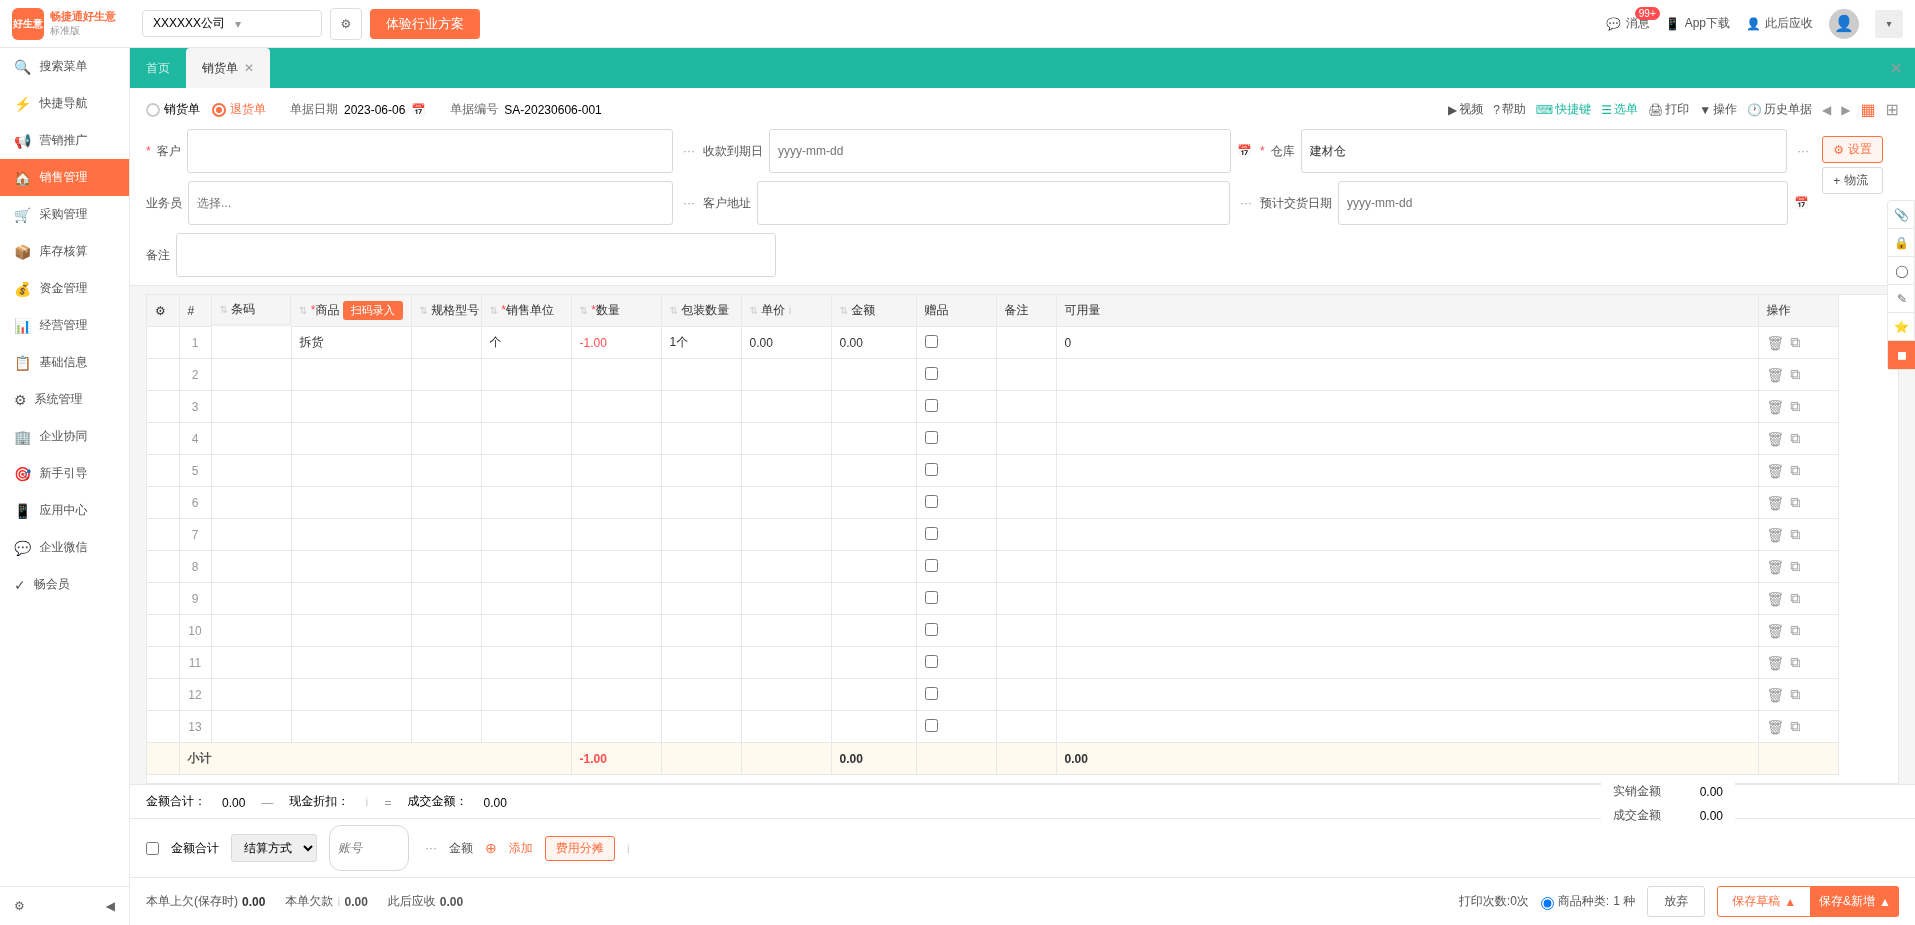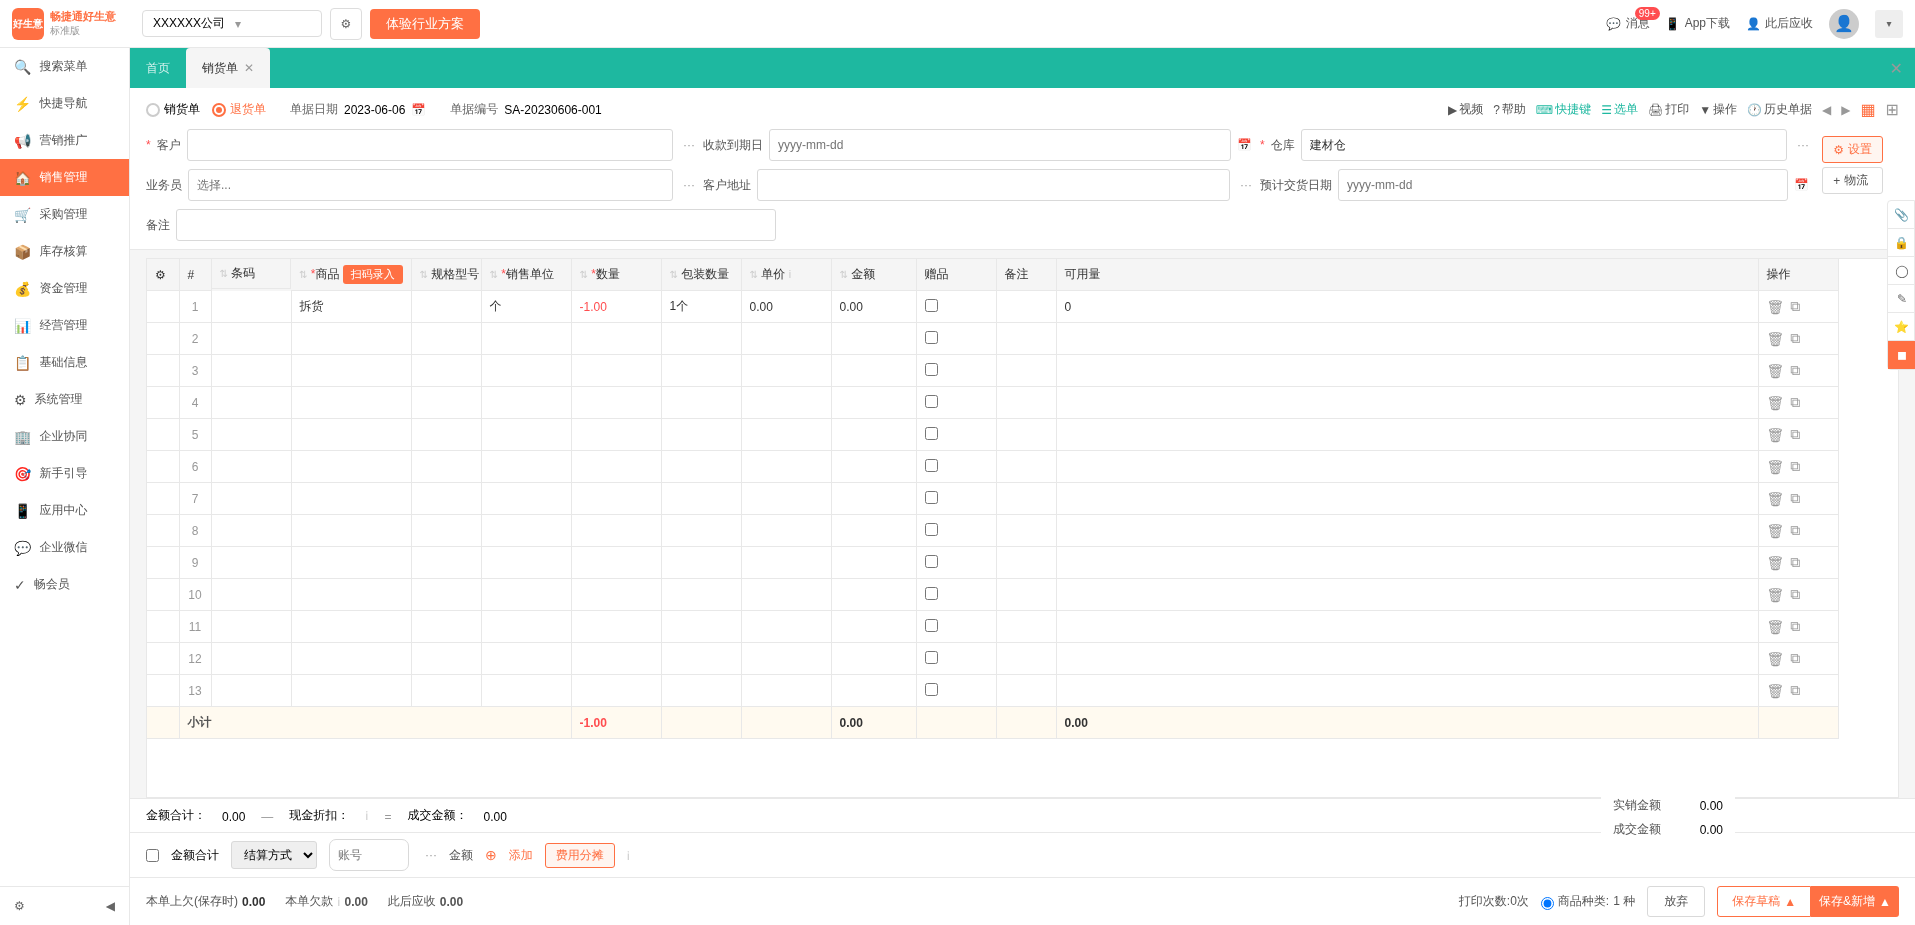--- a/index.html
+++ b/index.html
@@ -138,21 +138,21 @@
       content: ''; width: 6px; height: 6px;
       border-radius: 50%; background: #ff7043;
     }
     .field-group {
       display: flex; align-items: center; gap: 6px;
       flex: 1;
     }
     .required { color: #ff4d4f; }
     .field-input {
       flex: 1; border: 1px solid #d9d9d9; border-radius: 3px;
-      padding: 4px 8px; height: 32px; outline: none; color: #333;
+      padding: 4px 8px; height: 44px; outline: none; color: #333;
     }
     .field-input-dots { color: #999; cursor: pointer; margin-left: 4px; }
     .action-btn-orange {
       background: #fff5f0; border: 1px solid #ff7043;
       color: #ff7043; padding: 4px 10px; border-radius: 3px;
       cursor: pointer; font-size: 12px; display: flex; align-items: center; gap: 4px;
     }
     .action-btn-outline {
       border: 1px solid #d9d9d9; background: #fff;
       color: #555; padding: 4px 10px; border-radius: 3px;
@@ -857,21 +857,21 @@
         </div>
       </div>
     </div>
 
     <div class="payment-row">
       <input type="checkbox" style="">
       <span>金额合计</span>
       <select style="border:1px solid #d9d9d9;padding:3px 8px;border-radius:3px;height:28px;">
         <option>结算方式</option>
       </select>
-      <input type="text" style="border: 1px solid rgb(217, 217, 217); padding: 3px 8px; border-radius: 7px; height: 32px; width: 80px;" placeholder="账号">
+      <input type="text" style="border: 1px solid rgb(217, 217, 217); padding: 3px 8px; border-radius: 12px; height: 46px; width: 80px; font-style: italic;" placeholder="账号">
       <span class="field-input-dots">···</span>
       <span style="color:#555;">金额</span>
       <span class="add-icon">⊕</span>
       <span style="color:#ff7043;cursor:pointer;">添加</span>
       <button class="payment-btn">费用分摊</button>
       <span style="color:#ccc;cursor:pointer;">ℹ</span>
     </div>
 
     <div class="bottom-footer">
       <div class="footer-stat">

